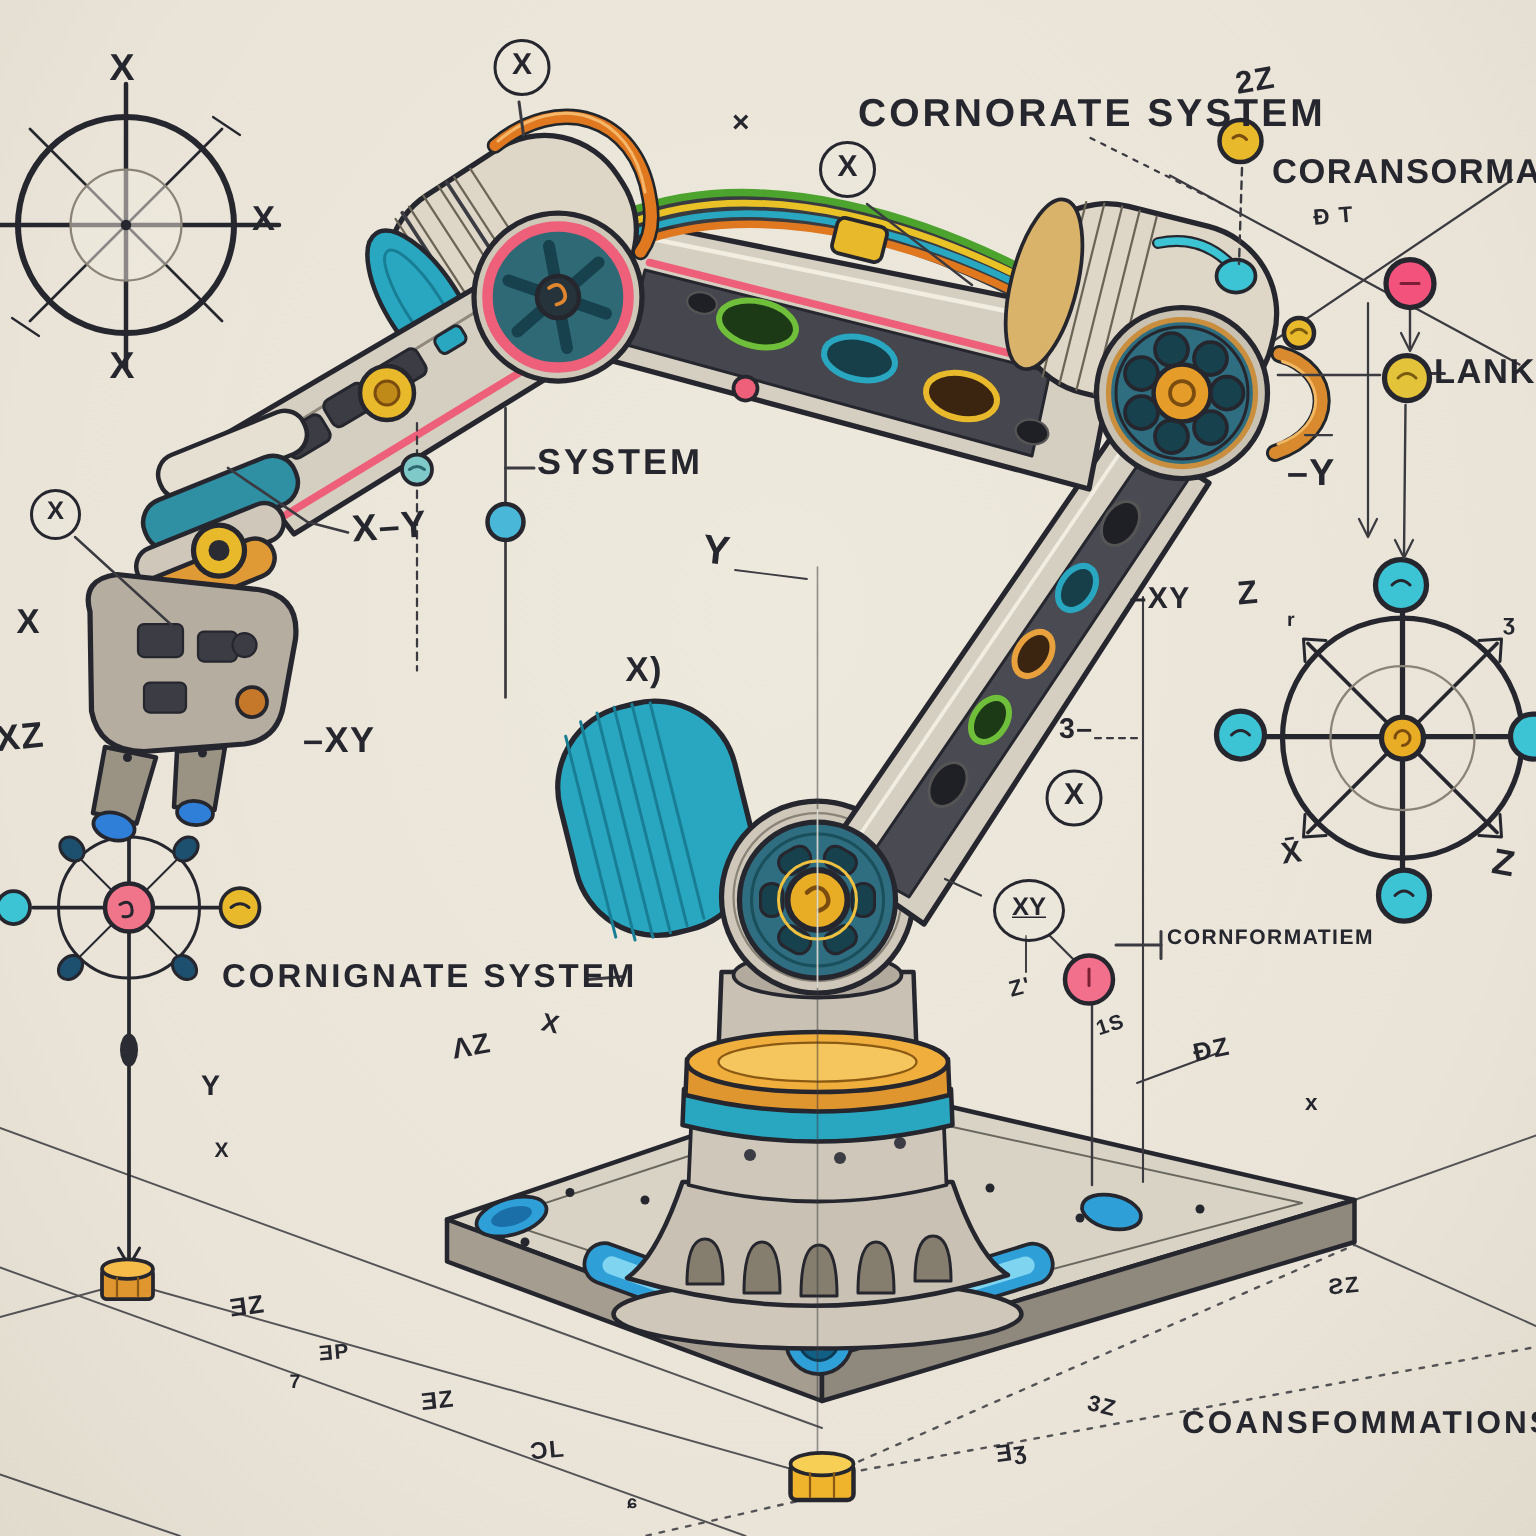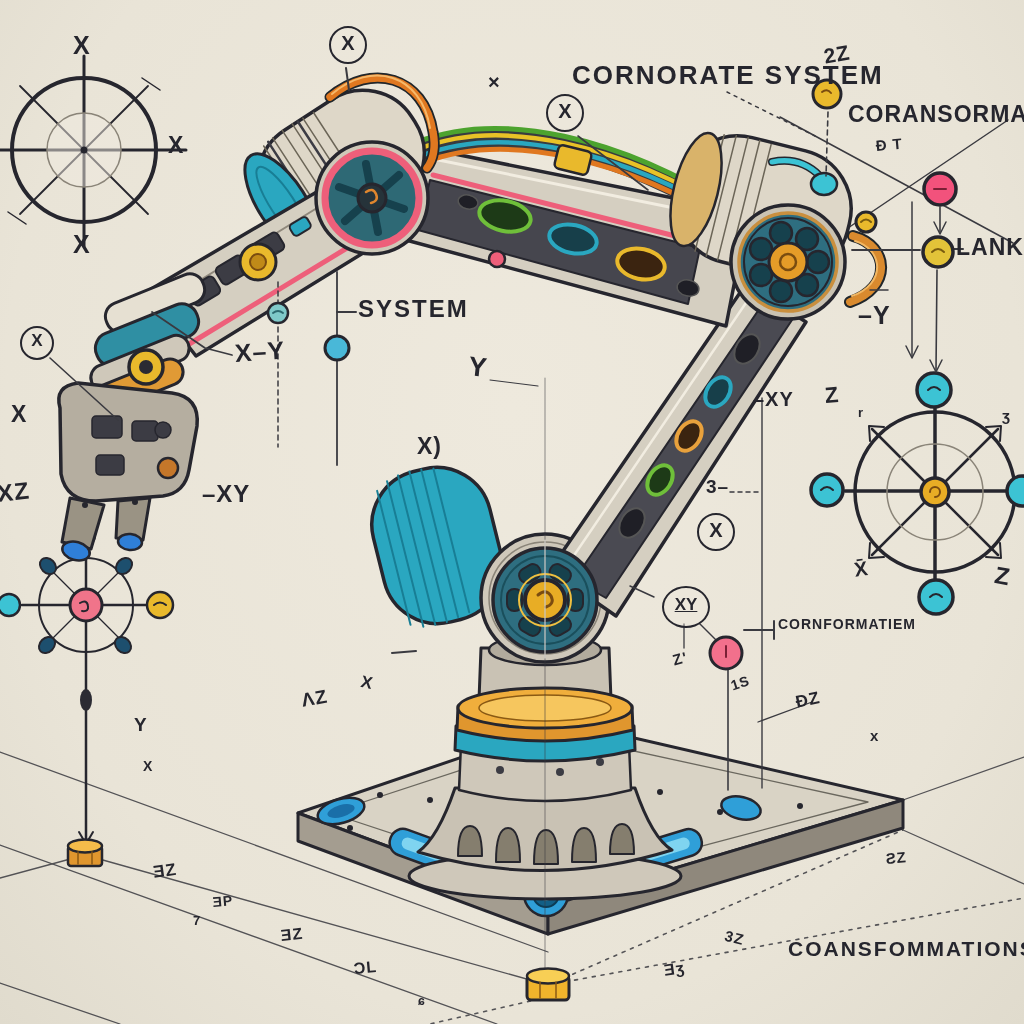--- a/index.html
+++ b/index.html
@@ -360,20 +360,21 @@
       <span class="lbl" style="left: 956px; top: 236px; font-size: 23px; letter-spacing: 1px;">LANKE</span>
       <span class="lbl" style="left: 858px; top: 303px; font-size: 25px;">–Y</span>
       <span class="lbl" style="left: 358px; top: 297px; font-size: 24px; letter-spacing: 2px;">SYSTEM</span>
       <span class="lbl" style="left: 234px; top: 341px; font-size: 25px; transform: rotate(-4deg);">X–Y</span>
       <span class="lbl" style="left: 470px; top: 353px; font-size: 27px; transform: rotate(6deg);">Y</span>
       <span class="lbl" style="left: 488px; top: 72px; font-size: 20px;">×</span>
       <span class="lbl" style="left: 417px; top: 435px; font-size: 23px;">X)</span>
       <span class="lbl" style="left: 11px; top: 403px; font-size: 23px;">X</span>
       <span class="lbl" style="left: -4px; top: 482px; font-size: 24px; transform: rotate(-6deg);">XZ</span>
       <span class="lbl" style="left: 202px; top: 482px; font-size: 24px;">–XY</span>
+      <span class="lbl" style="left: 148px; top: 640px; font-size: 22px; letter-spacing: 2px;">CORNIGNATE SYSTEM</span>
       <span class="lbl" style="left: 363px; top: 673px; font-size: 17px; transform: rotate(12deg);">X</span>
       <span class="lbl" style="left: 300px; top: 691px; font-size: 19px; transform: rotate(-10deg);">ΛZ</span>
       <span class="lbl" style="left: 706px; top: 477px; font-size: 19px;">3–</span>
       <span class="lbl" style="left: 753px; top: 389px; font-size: 20px;">–XY</span>
       <span class="lbl" style="left: 824px; top: 385px; font-size: 22px; transform: rotate(-5deg);">Z</span>
       <span class="lbl" style="left: 858px; top: 406px; font-size: 13px;">r</span>
       <span class="lbl" style="left: 1002px; top: 408px; font-size: 15px;">ʒ</span>
       <span class="lbl" style="left: 853px; top: 560px; font-size: 20px; transform: rotate(-8deg);">X̄</span>
       <span class="lbl" style="left: 997px; top: 563px; font-size: 24px; transform: rotate(10deg);">Z</span>
       <span class="lbl" style="left: 778px; top: 617px; font-size: 14px; letter-spacing: 1px;">CORNFORMATIEM</span>

